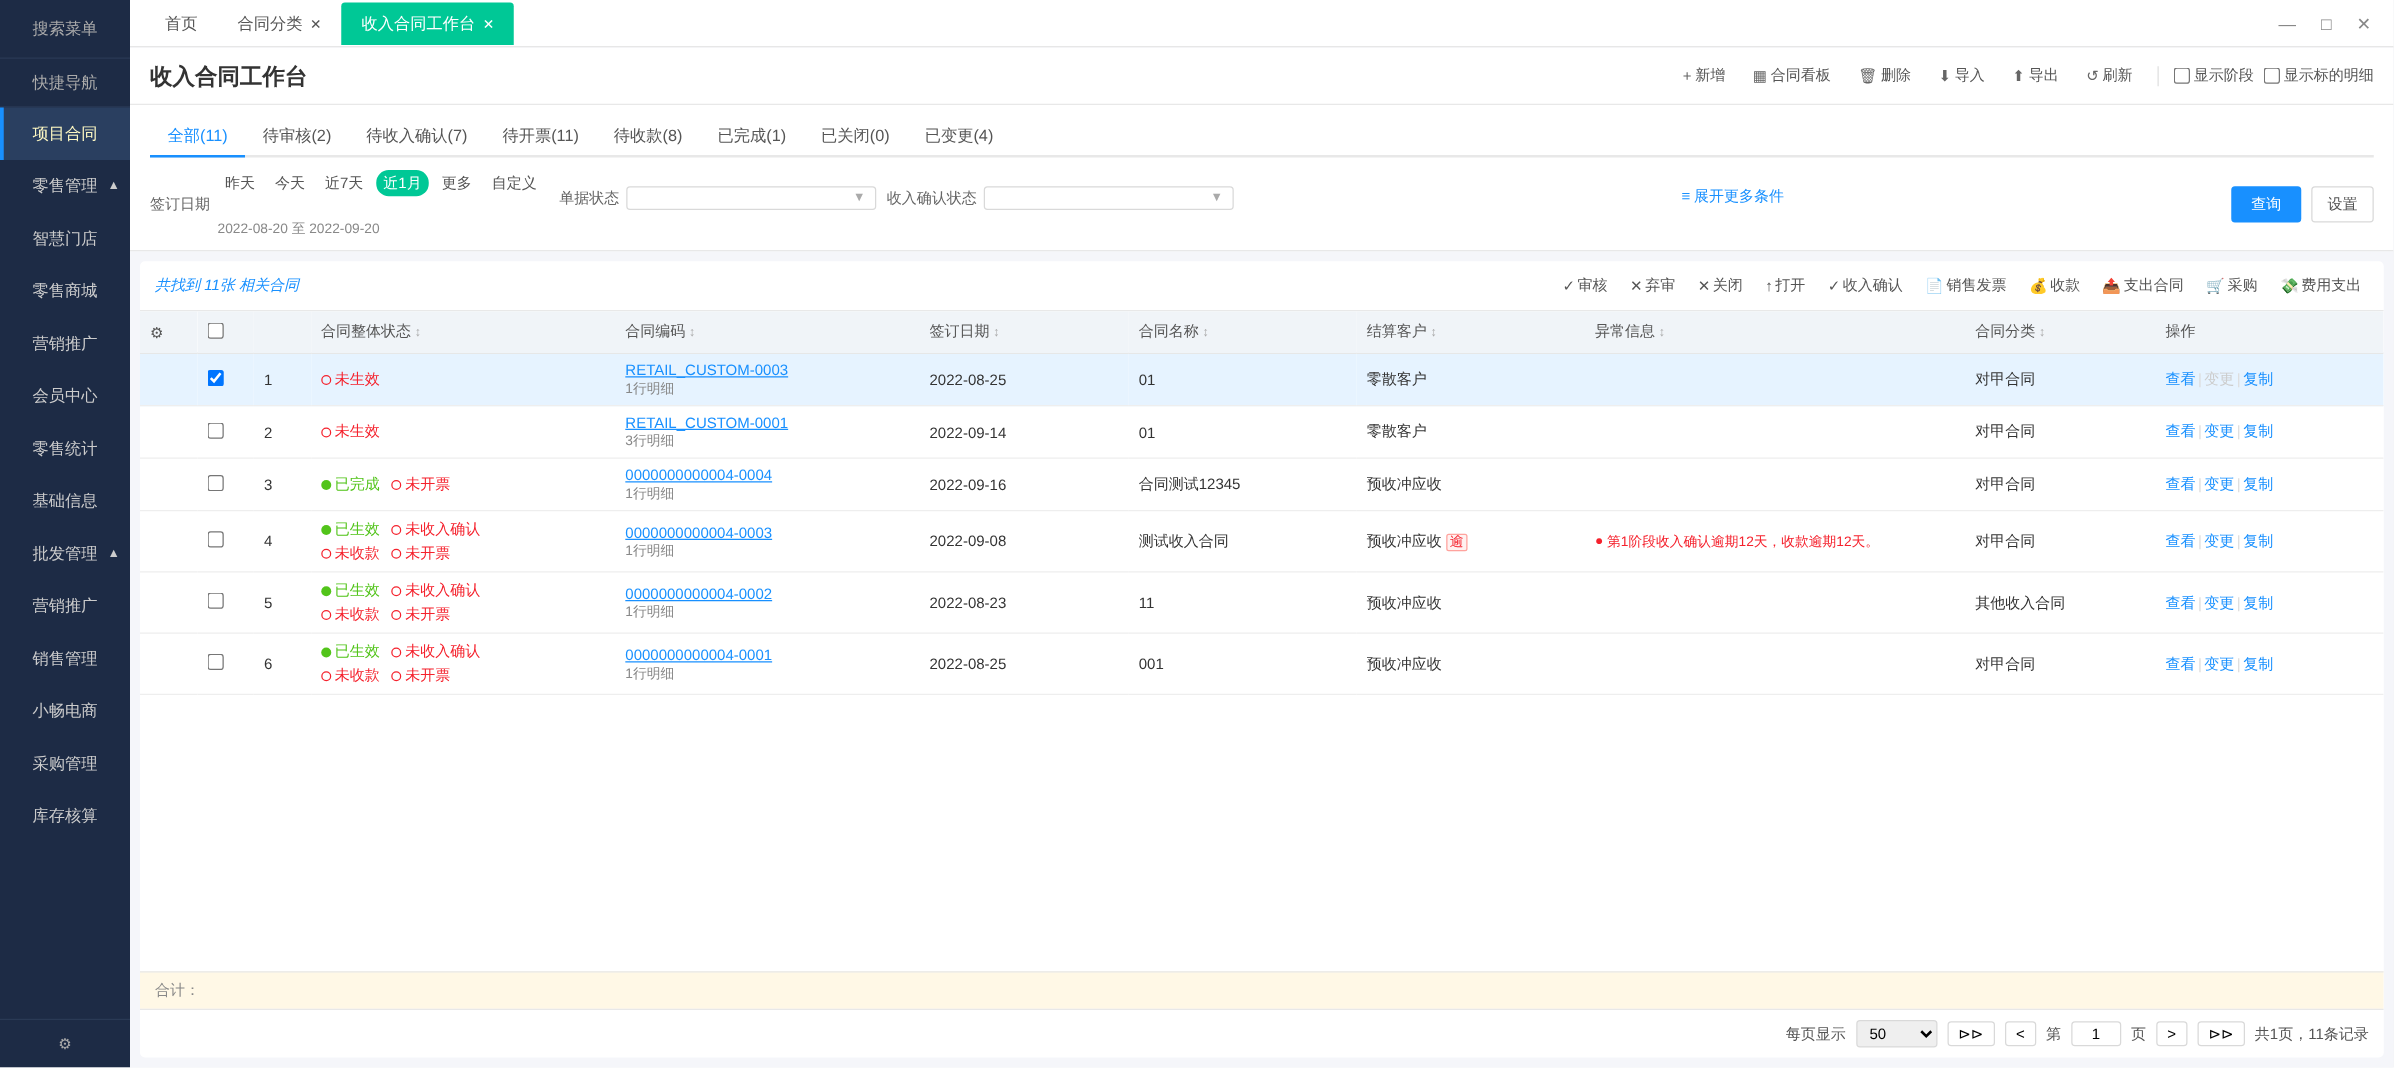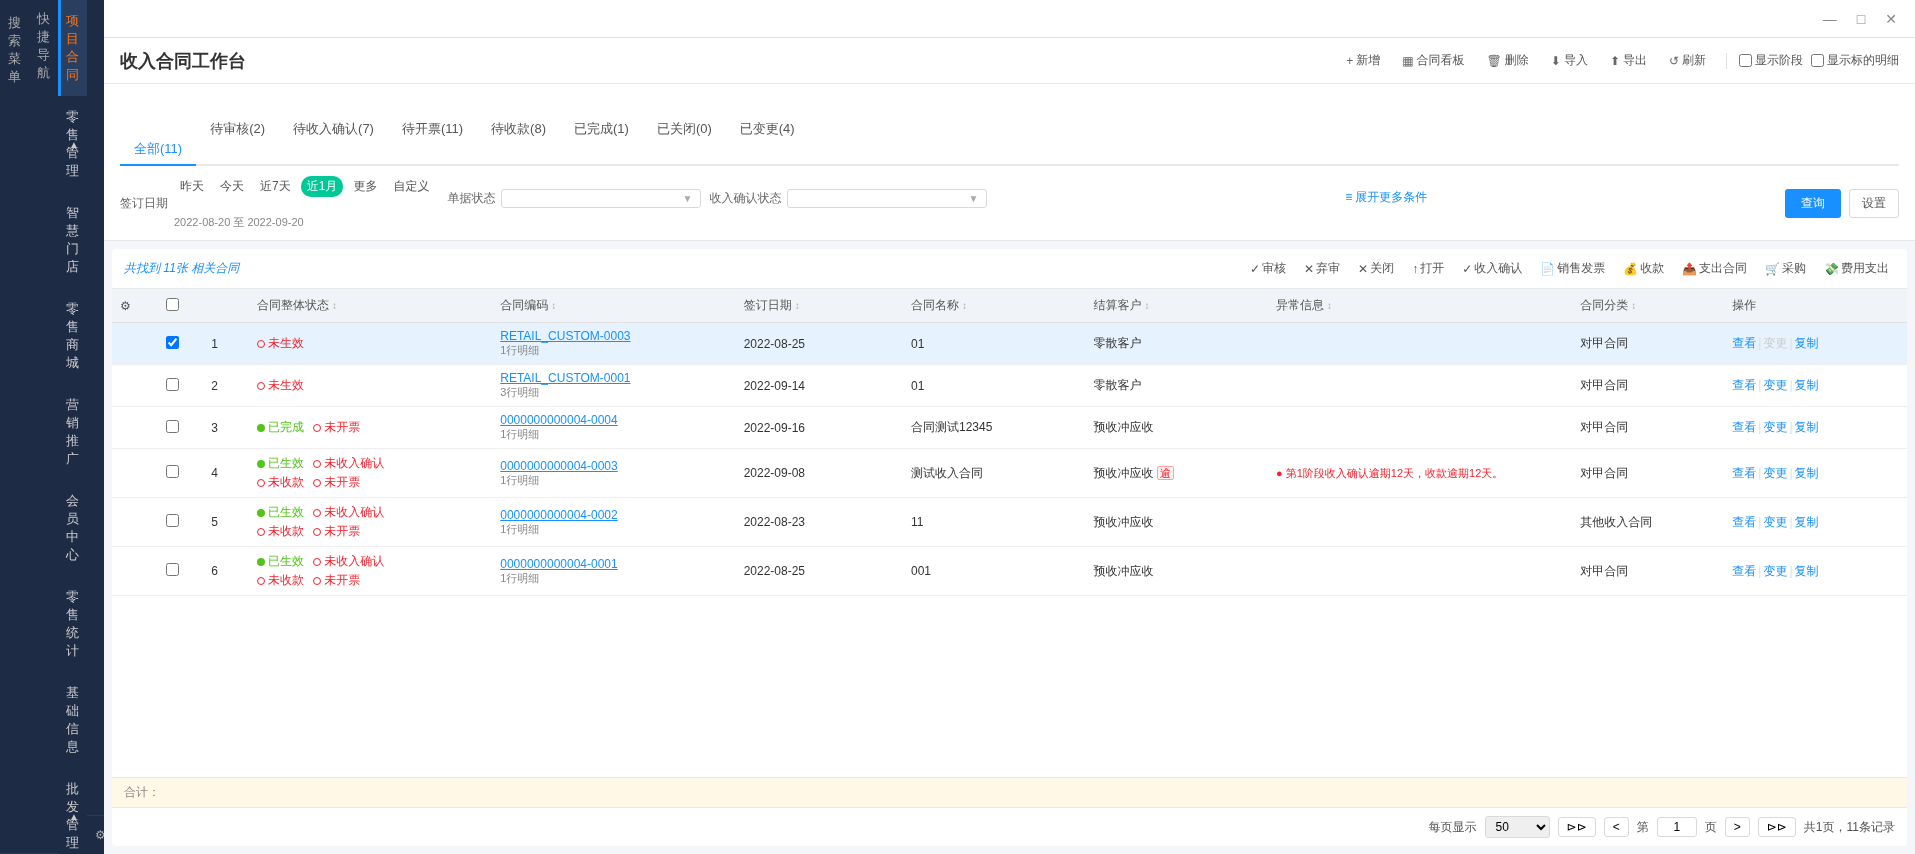--- a/index.html
+++ b/index.html
@@ -1,23 +1,23 @@
 <!DOCTYPE html>
 <html><head>
   <meta charset="utf-8">
   <style>
     * { box-sizing: border-box; margin: 0; padding: 0; }
     body { font-family: 'Microsoft YaHei', Arial, sans-serif; font-size: 12px; background: #f0f2f5; color: #333; display: flex; height: 854px; overflow: hidden; }
 
     
-    .sidebar { width: 104px; background: #1d2b45; display: flex; flex-direction: row; color: #ccc; flex-shrink: 0; }
+    .sidebar { width: 104px; background: #1d2b45; display: flex; flex-direction: column; color: #ccc; flex-shrink: 0; }
     .sidebar-search { padding: 14px 8px; font-size: 13px; color: #aaa; cursor: pointer; text-align: center; border-bottom: 1px solid #2a3a55; }
     .sidebar-nav { padding: 10px 8px; font-size: 13px; color: #aaa; cursor: pointer; text-align: center; border-bottom: 1px solid #2a3a55; }
     .sidebar-item { padding: 12px 8px; font-size: 13px; color: #ccc; cursor: pointer; text-align: center; position: relative; }
-    .sidebar-item.active { background: #2a3f60; color: #f97316; }
+    .sidebar-item.active { background: #2a3f60; color: #fef9c3; }
     .sidebar-item.active::before { content: ''; position: absolute; left: 0; top: 0; bottom: 0; width: 3px; background: #1890ff; }
     .sidebar-item-group { position: relative; }
     .sidebar-item-group .arrow { position: absolute; right: 8px; top: 50%; transform: translateY(-50%); font-size: 10px; }
     .sidebar-bottom { margin-top: auto; padding: 12px 8px; text-align: center; color: #aaa; cursor: pointer; border-top: 1px solid #2a3a55; }
 
     
     .main { flex: 1; display: flex; flex-direction: column; overflow: hidden; }
 
     
     .top-tabs { background: #fff; border-bottom: 1px solid #e0e0e0; display: flex; align-items: center; padding: 0 12px; height: 38px; flex-shrink: 0; }
@@ -37,21 +37,21 @@
     .header-btn { display: flex; align-items: center; gap: 3px; font-size: 12px; color: #555; cursor: pointer; padding: 4px 8px; border-radius: 3px; }
     .header-btn .icon { color: #666; }
     .checkbox-label { display: flex; align-items: center; gap: 3px; font-size: 12px; color: #555; cursor: pointer; }
 
     
     .filter-area { background: #fff; padding: 10px 16px; border-bottom: 1px solid #e8e8e8; flex-shrink: 0; }
 
     
     .tabs-row { display: flex; align-items: center; gap: 0; border-bottom: 2px solid #e8e8e8; margin-bottom: 10px; }
     .tab-item { padding: 6px 14px; font-size: 13px; color: #555; cursor: pointer; position: relative; white-space: nowrap; }
-    .tab-item.active { color: #1890ff; border-bottom: 2px solid #1890ff; margin-bottom: -2px; margin-top: 40px; }
+    .tab-item.active { color: #1890ff; border-bottom: 2px solid #1890ff; margin-bottom: -2px; }
 
     
     .filter-controls { display: flex; align-items: center; gap: 12px; flex-wrap: wrap; }
     .filter-group { display: flex; align-items: center; gap: 6px; }
     .filter-label { color: #666; white-space: nowrap; }
     .date-btns { display: flex; align-items: center; gap: 4px; }
     .date-btn { font-size: 12px; color: #555; cursor: pointer; padding: 2px 6px; border-radius: 3px; }
     .date-btn.active { background: #00c896; color: #fff; border-radius: 10px; }
     .date-range { font-size: 11px; color: #888; margin-top: 18px; }
     .expand-btn { color: #1890ff; font-size: 12px; cursor: pointer; display: flex; align-items: center; gap: 3px; margin-left: auto; }
@@ -116,20 +116,25 @@
       <div class="sidebar-item sidebar-item-group"><span>小畅电商</span></div>
       <div class="sidebar-item sidebar-item-group"><span>采购管理</span></div>
       <div class="sidebar-item sidebar-item-group"><span>库存核算</span></div>
     </div>
   <div class="sidebar-bottom">⚙</div>
 </div>
 
 <div class="main">
 
   <div class="top-tabs">
+    <div id="top-tabs-container" style="display:flex;align-items:center;gap:0;">
+        <div class="top-tab"><span>首页</span></div>
+        <div class="top-tab"><span>合同分类</span><span class="tab-close">✕</span></div>
+        <div class="top-tab active"><span>收入合同工作台</span><span class="tab-close">✕</span></div>
+      </div>
     <div class="top-right">
       <span class="win-btn">—</span>
       <span class="win-btn">□</span>
       <span class="win-btn">✕</span>
     </div>
   </div>
 
   <div class="page-content">
 
     <div class="page-header">

